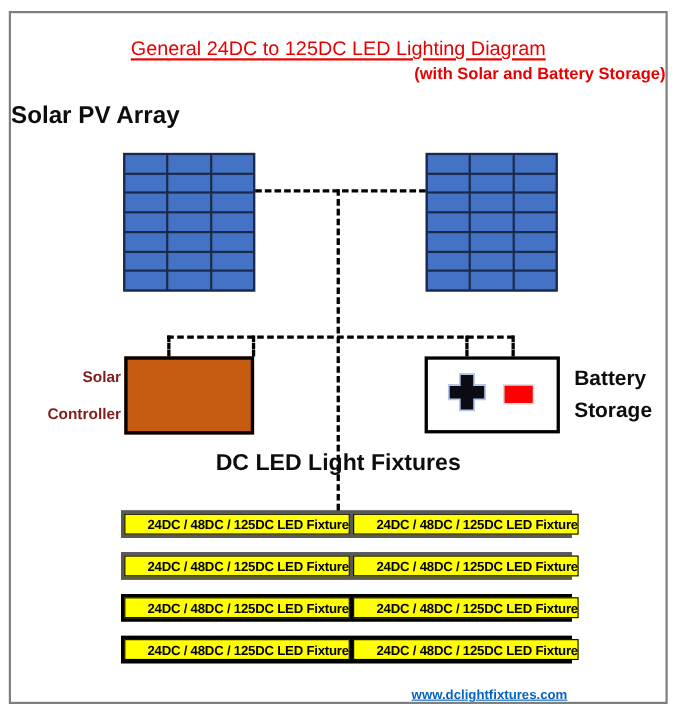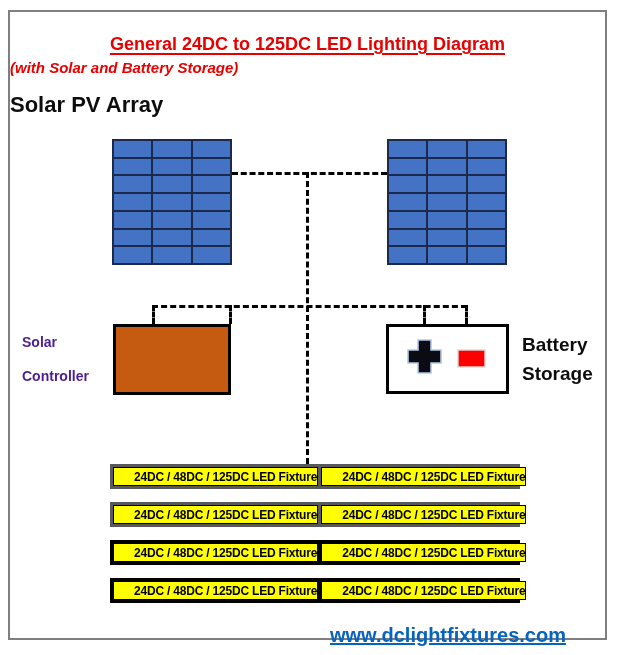--- a/index.html
+++ b/index.html
@@ -1,58 +1,58 @@
 <!DOCTYPE html>
 <html style="--title_red: #E80000; --panel_blue: #4472C4; --panel_border: #1B2A4A; --controller_orange: #C55A11; --fixture_yellow: #FFFF00; --battery_minus_red: #FF0000; --link_blue: #0563C1; --row_border_gray: #595959;"><head>
 <meta charset="utf-8">
 <style>
   html,body{margin:0;padding:0;background:#fff;}
   body{width:617px;height:655px;position:relative;font-family:"Liberation Sans","DejaVu Sans",sans-serif;overflow:hidden;}
   .abs{position:absolute;}
   #frame{left:8px;top:10px;width:595px;height:626px;border:2px solid #7f7f7f;background:#fff;}
 
-  .title{left:0;top:22px;width:100%;text-align:center;font-size:18px;font-weight:bold;color:var(--title_red);}
+  .title{left:0;top:22px;width:100%;text-align:center;font-size:18px;font-weight:normal;color:var(--title_red);}
   .title span{text-decoration:underline;text-decoration-thickness:2px;text-underline-offset:3px;}
-  .subtitle{left:0;top:47px;width:100%;text-align:left;font-size:15px;font-weight:bold;font-style:italic;color:var(--title_red);}
+  .subtitle{left:0;top:47px;width:100%;text-align:right;font-size:15px;font-weight:bold;color:var(--title_red);}
   .solar-heading{left:0;top:80px;width:100%;text-align:left;font-size:22px;font-weight:bold;color:#0d0d0d;}
 
   .panel{display:grid;gap:2px;background:var(--panel_border);border:2px solid var(--panel_border);}
   .panel .solar-cell{background:var(--panel_blue);}
   #panel-left{left:102px;top:127px;width:116px;height:122px;}
   #panel-right{left:377px;top:127px;width:116px;height:122px;}
 
   .hdash{border-top:3px dashed #000;height:0;z-index:1;}
   .vdash{border-left:3px dashed #000;width:0;z-index:1;}
   #wire-panels{left:222px;top:160px;width:155px;}
   #wire-center{left:296px;top:160px;height:292px;}
   #wire-bus{left:142px;top:293px;width:315px;}
   #stub-a{left:142px;top:293px;height:19px;}
   #stub-b{left:219px;top:293px;height:19px;}
   #stub-c{left:413px;top:293px;height:19px;}
   #stub-d{left:455px;top:293px;height:19px;}
 
   #controller{left:103px;top:312px;width:112px;height:65px;background:var(--controller_orange);border:3px solid #000;}
-  .ctrl-label{left:12px;width:88px;text-align:left;font-size:14px;font-weight:bold;color:#4c1d95;}
+  .ctrl-label{left:12px;width:88px;text-align:right;font-size:14px;font-weight:bold;color:#7f1d1d;}
   #ctrl-l1{top:322px;}
   #ctrl-l2{top:356px;}
 
   #battery{left:376px;top:312px;width:117px;height:64px;background:#fff;border:3px solid #000;display:flex;align-items:center;justify-content:center;}
   .bat-label{left:512px;top:318px;width:100px;font-size:19px;font-weight:bold;line-height:29px;color:#0d0d0d;}
 
   .fixtures-heading{left:0;top:397px;width:100%;text-align:center;font-size:21px;font-weight:bold;color:#0d0d0d;z-index:2;}
 
   .fix-row{left:100px;width:404px;height:19px;display:flex;gap:3px;padding:0;}
   .fix-row.gray{border:3px solid var(--row_border_gray);background:var(--row_border_gray);}
   .fix-row.black{border:3px solid #000;background:#000;}
   #row1{top:452px;} #row2{top:490px;} #row3{top:528px;} #row4{top:566px;}
   .fix-cell{flex:1;background:var(--fixture_yellow);border:1px solid #000;display:flex;align-items:center;justify-content:center;font-size:12px;font-weight:bold;color:#000;white-space:nowrap;letter-spacing:-0.2px;padding-left:20px;}
 
   .note{left:14px;top:602px;font-size:13px;font-weight:bold;font-style:italic;color:#0d0d0d;}
   .company{left:320px;top:600px;width:230px;text-align:center;font-size:14px;font-weight:bold;color:#0d0d0d;}
-  .website{left:320px;top:612px;width:230px;text-align:center;font-size:20px;font-weight:bold;color:var(--link_blue);text-decoration:underline;cursor:pointer;}
+  .website{left:320px;top:612px;width:230px;text-align:center;font-size:12px;font-weight:bold;color:var(--link_blue);text-decoration:underline;cursor:pointer;}
 </style>
 </head>
 <body>
 
 <div id="frame" class="abs">
 
   <div class="abs title"><span>General 24DC to 125DC LED Lighting Diagram</span></div>
   <div class="abs subtitle">(with Solar and Battery Storage)</div>
 
   <div class="abs solar-heading">Solar PV Array</div>
@@ -120,20 +120,21 @@
     <svg width="92" height="44" viewBox="0 0 92 44">
       <path d="M16 3 h13 v10 h10 v13 h-10 v10 h-13 v-10 h-10 v-13 h10 z" fill="#0b0b14" stroke="#B4C7E7" stroke-width="1.6"></path>
       <rect x="56" y="13" width="27" height="17" fill="#FF0000" stroke="#d9d9d9" stroke-width="1.4"></rect>
     </svg>
   </div>
   <div class="abs bat-label">
     <div>Battery</div>
     <div>Storage</div>
   </div>
 
+  <div class="abs fixtures-heading">DC LED Light Fixtures</div>
 
   <div id="row1" class="abs fix-row gray">
     <div class="fix-cell">24DC / 48DC / 125DC LED Fixture</div>
     <div class="fix-cell">24DC / 48DC / 125DC LED Fixture</div>
   </div>
   <div id="row2" class="abs fix-row gray">
     <div class="fix-cell">24DC / 48DC / 125DC LED Fixture</div>
     <div class="fix-cell">24DC / 48DC / 125DC LED Fixture</div>
   </div>
   <div id="row3" class="abs fix-row black">

